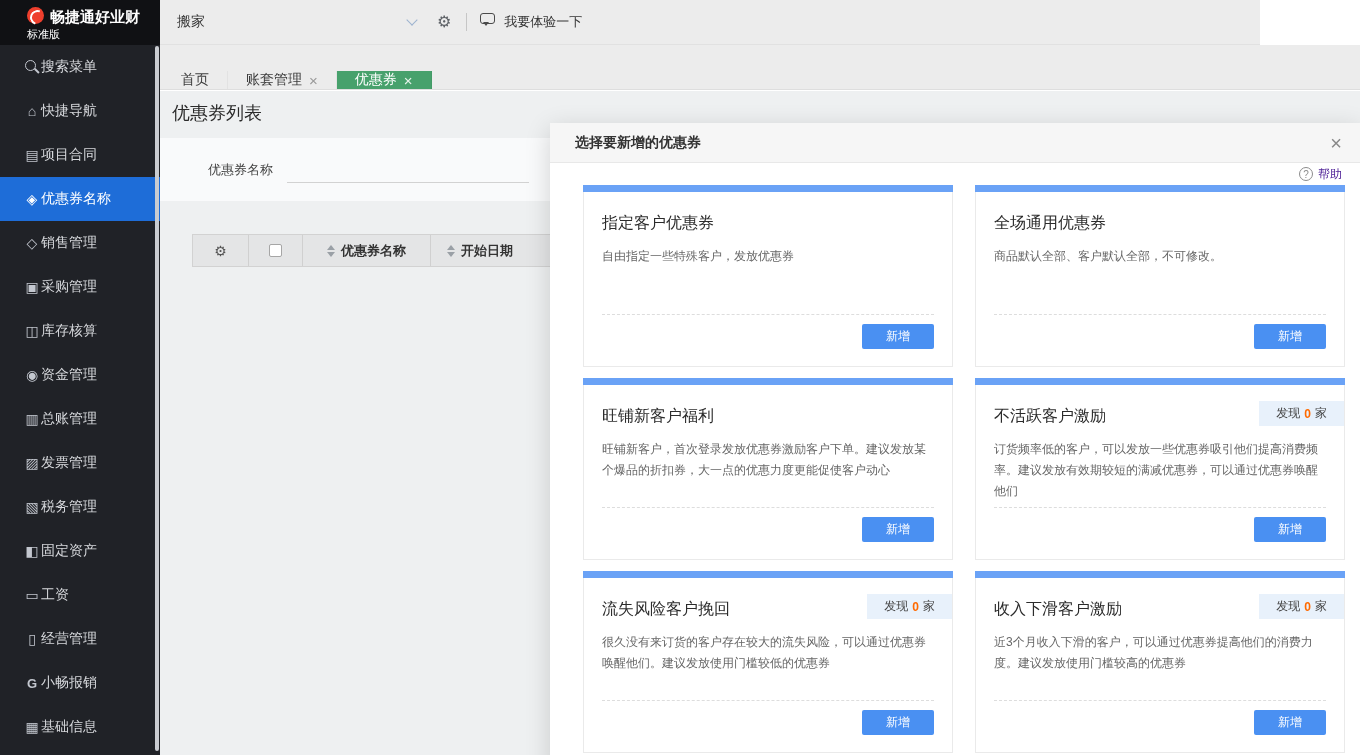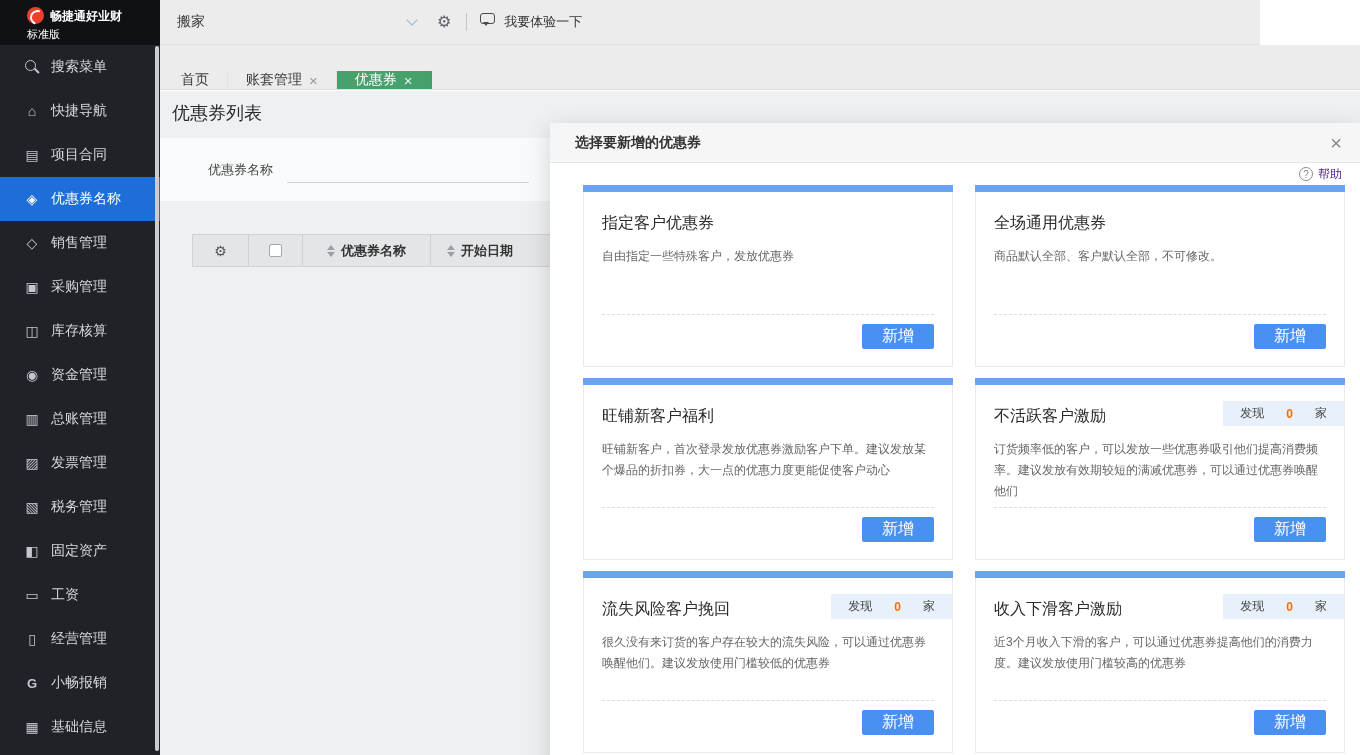--- a/index.html
+++ b/index.html
@@ -7,23 +7,23 @@
     font-family:"Liberation Sans","DejaVu Sans",sans-serif; }
   body { position:relative; }
   button { font-family:inherit; border:none; background:none; cursor:pointer; }
 
   
   .sidebar { position:absolute; left:0; top:0; width:160px; height:755px; background:#202227; z-index:5; }
   .logo-block { position:relative; height:45px; background:#101114; }
   .logo-mark { position:absolute; left:27px; top:7px; width:17px; height:17px; border-radius:50%; background:#ee3f2d; }
   .logo-mark::after { content:""; position:absolute; left:3px; top:3px; width:11px; height:11px; border-radius:50%;
     border:2px solid transparent; border-top-color:#fff; border-left-color:#fff; transform:rotate(-25deg); }
-  .logo-title { position:absolute; left:50px; top:8px; font-size:12px; font-weight:bold; color:#fff; white-space:nowrap; }
+  .logo-title { position:absolute; left:50px; top:8px; font-size:15px; font-weight:bold; color:#fff; white-space:nowrap; }
   .logo-sub { position:absolute; left:27px; top:27px; font-size:11px; color:#fff; }
-  .nav-item { height:44px; display:flex; align-items:center; padding-left:23px; gap:10px;
+  .nav-item { height:44px; display:flex; align-items:center; padding-left:23px; 
     color:#d6d8dc; font-size:14px; cursor:pointer; }
   .nav-item.active { background:#1e6dd8; color:#fff; }
   .nav-icon { width:18px; font-size:14px; color:#c3c7cf; text-align:center; flex:0 0 18px; }
   .nav-item.active .nav-icon { color:#fff; }
   .g-icon { font-weight:bold; font-size:13px; }
   .mag { position:relative; height:16px; }
   .mag::before { content:""; position:absolute; left:2px; top:1px; width:9px; height:9px;
     border:1.5px solid #c3c7cf; border-radius:50%; }
   .mag::after { content:""; position:absolute; left:11px; top:11px; width:6px; height:1.5px;
     background:#c3c7cf; transform:rotate(45deg); }
@@ -82,26 +82,26 @@
   .help-row { height:18px; margin-top:2px; display:flex; justify-content:flex-end; align-items:center;
     gap:5px; padding-right:18px; cursor:pointer; }
   .help-q { width:14px; height:14px; border:1px solid #8c8c8c; border-radius:50%; color:#8c8c8c;
     font-size:10px; display:flex; align-items:center; justify-content:center; }
   .help-label { font-size:12px; color:#4c1d95; }
   .cards { display:grid; grid-template-columns:370px 370px; gap:11px 22px; padding:2px 15px 18px 33px; }
   .card { position:relative; height:182px; background:#fff; border:1px solid #eaeaea; }
   .card-bar { position:absolute; top:-1px; left:-1px; right:-1px; height:7px; background:#6aa2f6; }
   .card-title { margin:27px 18px 0; font-size:16px; font-weight:500; color:#2b2b2b; }
   .card-badge { position:absolute; top:22px; right:0; height:25px; background:#e8f1fb;
-    display:flex; align-items:center; gap:22px; padding:0 17px; font-size:12px; color:#444; }
+    display:flex; align-items:center; gap:4px; padding:0 17px; font-size:12px; color:#444; }
   .badge-count { color:#ff6a00; font-weight:bold; }
   .card-desc { margin:12px 18px 0; font-size:12px; color:#666; line-height:21px; }
   .card-dash { position:absolute; left:18px; right:18px; bottom:51px; border-top:1px dashed #ddd; }
   .card-add { position:absolute; right:18px; bottom:17px; width:72px; height:25px; background:#4a90f2;
-    color:#fff; font-size:16px; border-radius:2px; display:flex; align-items:center; justify-content:center; }
+    color:#fff; font-size:12px; border-radius:2px; display:flex; align-items:center; justify-content:center; }
 </style>
 </head>
 <body>
 
 <div class="sidebar">
   <div class="logo-block">
     <span class="logo-mark"></span>
     <span class="logo-title">畅捷通好业财</span>
     <span class="logo-sub">标准版</span>
   </div>

